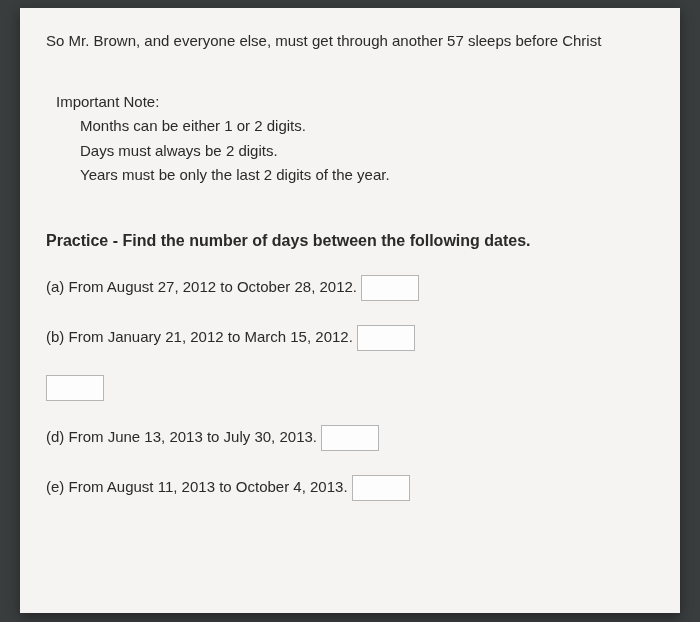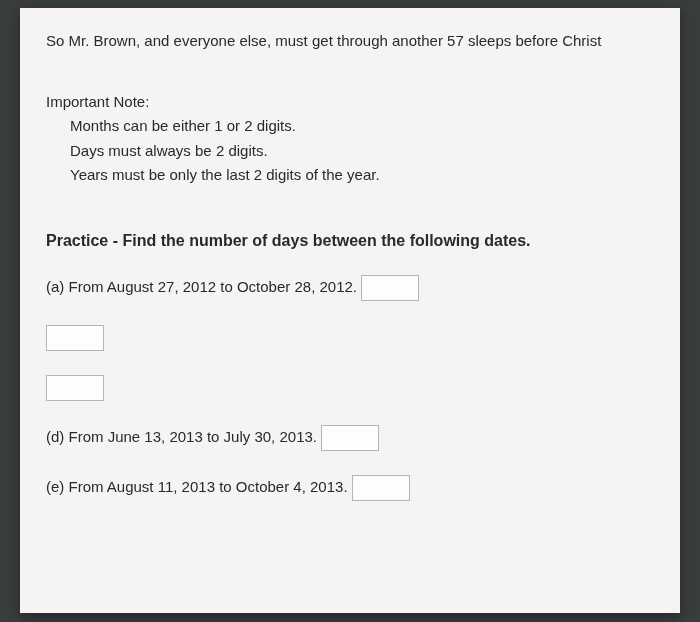--- a/index.html
+++ b/index.html
@@ -29,20 +29,21 @@
       box-shadow: 0 4px 12px rgba(0,0,0,0.4);
       position: relative;
       overflow: hidden;
     }
     .intro {
       margin-bottom: 38px;
       font-size: 15px;
     }
     .note-block {
       margin-bottom: 42px;
+      margin-left: 10px;
     }
     .note-heading {
       font-size: 15px;
       margin-bottom: 2px;
     }
     .note-list {
       padding-left: 24px;
     }
     .note-list div {
       margin-bottom: 2px;
@@ -88,20 +89,21 @@
   </div>
 
   <div class="practice-heading">Practice - Find the number of days between the following dates.</div>
 
   <div class="question-row">
     <span class="question-text">(a) From August 27, 2012 to October 28, 2012.</span>
     <input type="text" class="answer-box" style="">
   </div>
 
   <div class="question-row">
+    <span class="question-text">(b) From January 21, 2012 to March 15, 2012.</span>
     <input type="text" class="answer-box" style="">
   </div>
 
   <div class="question-row">
     <input type="text" class="answer-box" style="">
   </div>
 
   <div class="question-row">
     <span class="question-text">(d) From June 13, 2013 to July 30, 2013.</span>
     <input type="text" class="answer-box" style="">

